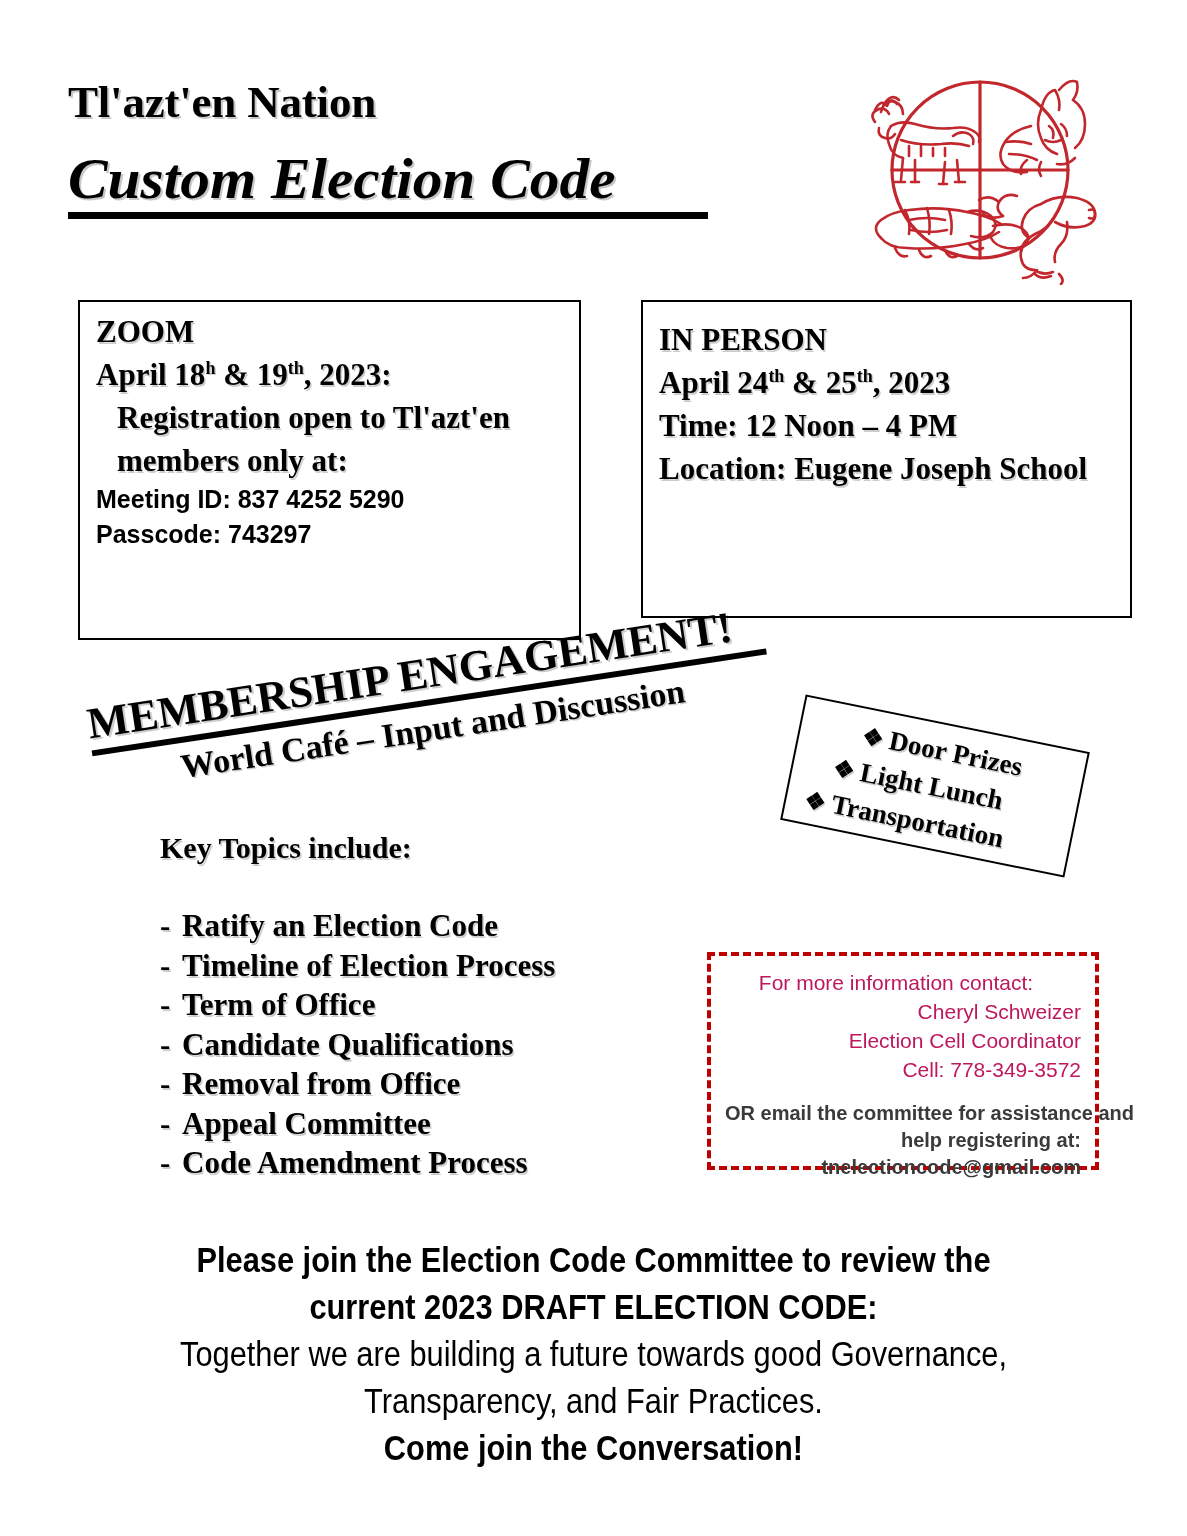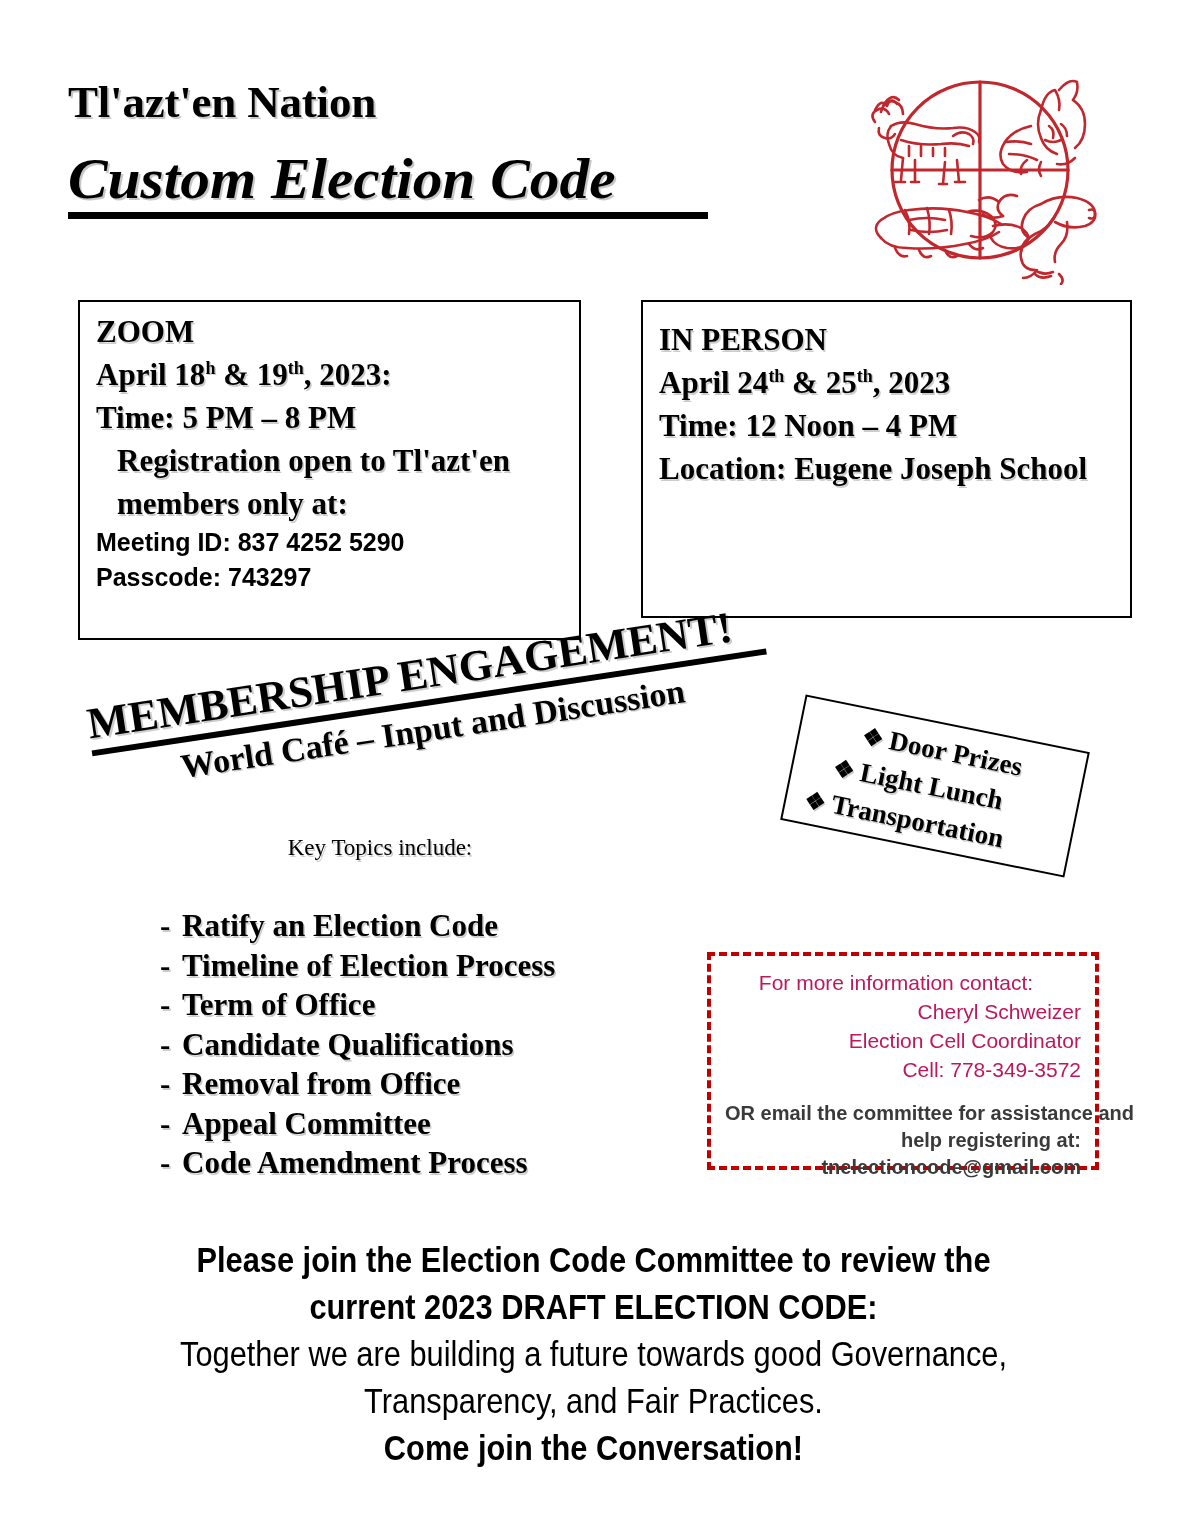--- a/index.html
+++ b/index.html
@@ -139,24 +139,24 @@
   }
   .perk-line .bullet { font-size: 0.88em; margin-right: 6px; }
   .perk-line.p1 { margin-left: 48px; }
   .perk-line.p2 { margin-left: 26px; }
   .perk-line.p3 { margin-left: 4px; }
 
   
   #topics { position: absolute; left: 160px; top: 828px; width: 520px; }
   #topics-heading {
     font-family: "Liberation Serif", "DejaVu Serif", serif;
-    font-weight: 400;
-    font-size: 23px;
+    font-weight: 700;
+    font-size: 30px;
     line-height: 40px;
-    text-align: center;
+    text-align: left;
     width: 440px;
     text-shadow: 1.5px 1.5px 0 rgba(0,0,0,0.2);
   }
   #topics-list { list-style: none; margin: 0; padding: 0; margin-top: 38px; }
   #topics-list li {
     font-family: "Liberation Serif", "DejaVu Serif", serif;
     font-weight: 700;
     font-size: 31px;
     line-height: 39.5px;
     white-space: nowrap;
@@ -282,21 +282,20 @@
         <path d="M154 132 q-10 -8 -20 -2 M158 146 q-12 4 -20 -2"></path>
         <path d="M206 206 q-10 4 -16 -2 M214 204 q6 6 2 10"></path>
       </g>
     </svg>
   </div>
 </div>
 
 <div class="event-box" id="zoom-box">
   <div class="evt-line">ZOOM</div>
   <div class="evt-line"><span>April 18</span><sup>h</sup><span> &amp; 19</span><sup>th</sup><span>, 2023:</span></div>
-  <div class="evt-line">Time: 5 PM – 8 PM</div>
   <div class="evt-line wrapper">Registration open to Tl'azt'en members only at:</div>
   <div class="evt-sub">Meeting ID: 837 4252 5290</div>
   <div class="evt-sub">Passcode: 743297</div>
 </div>
 
 <div class="event-box" id="inperson-box">
   <div class="evt-line">IN PERSON</div>
   <div class="evt-line"><span>April 24</span><sup>th</sup><span> &amp; 25</span><sup>th</sup><span>, 2023</span></div>
   <div class="evt-line">Time: 12 Noon – 4 PM</div>
   <div class="evt-line">Location: Eugene Joseph School</div>

